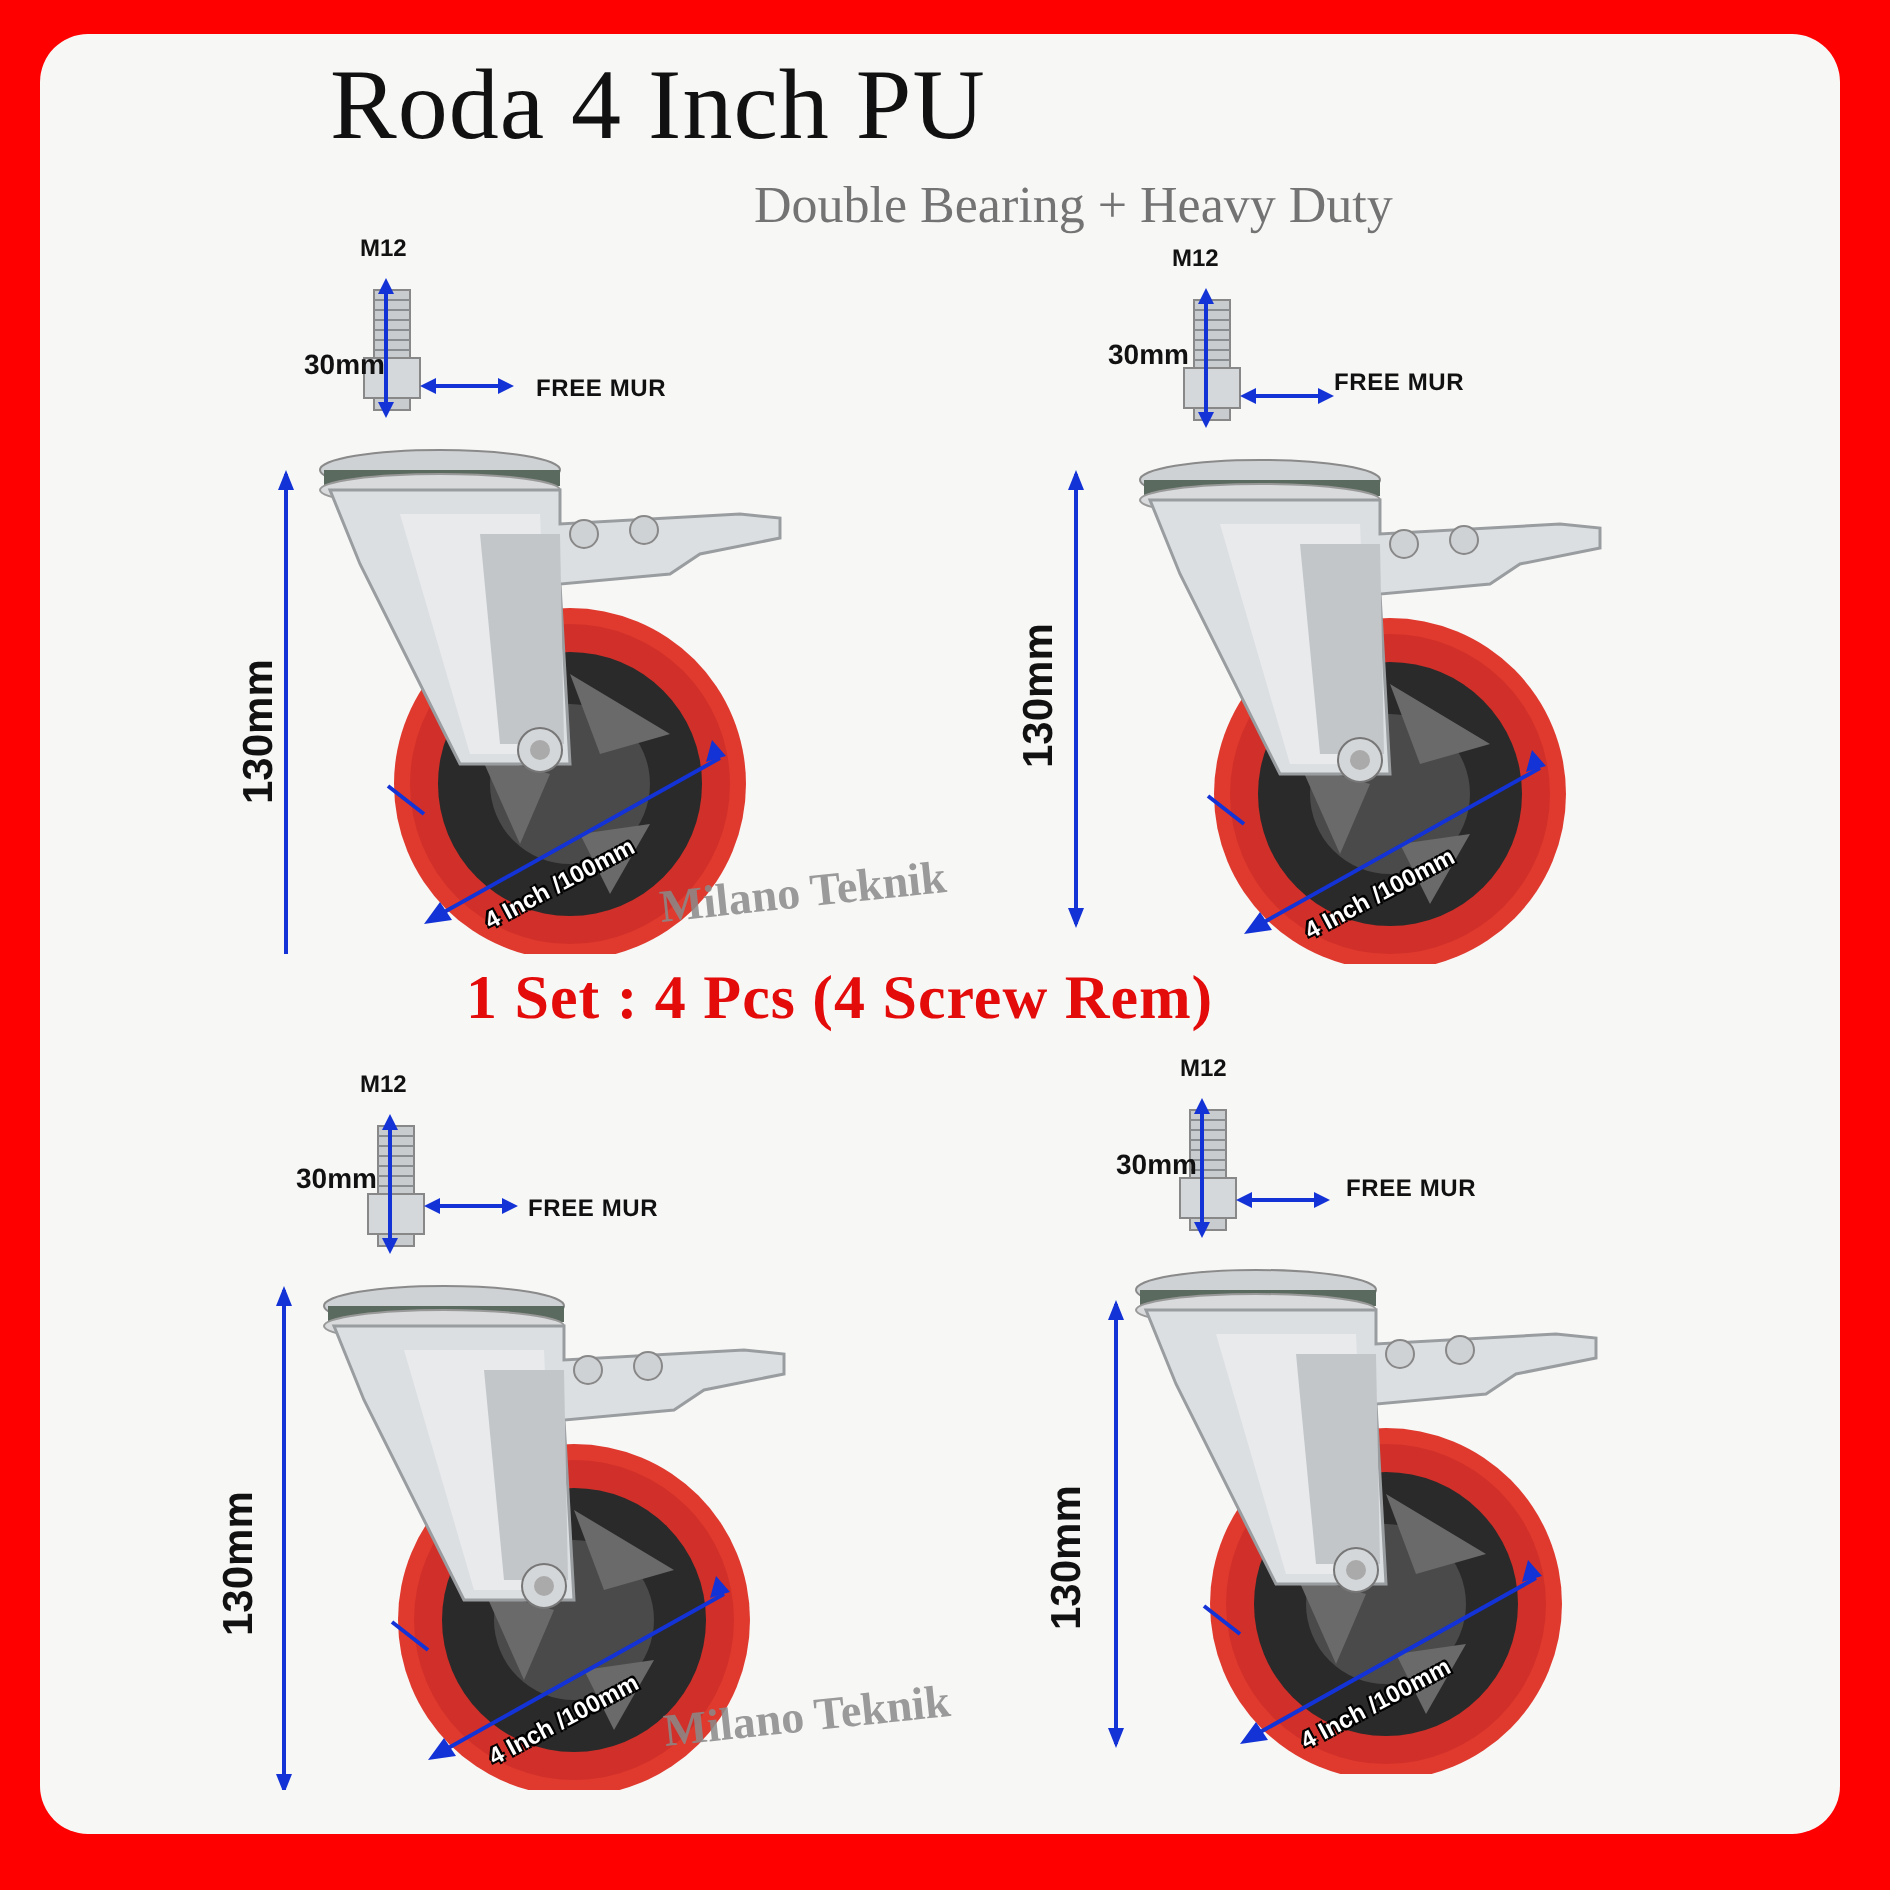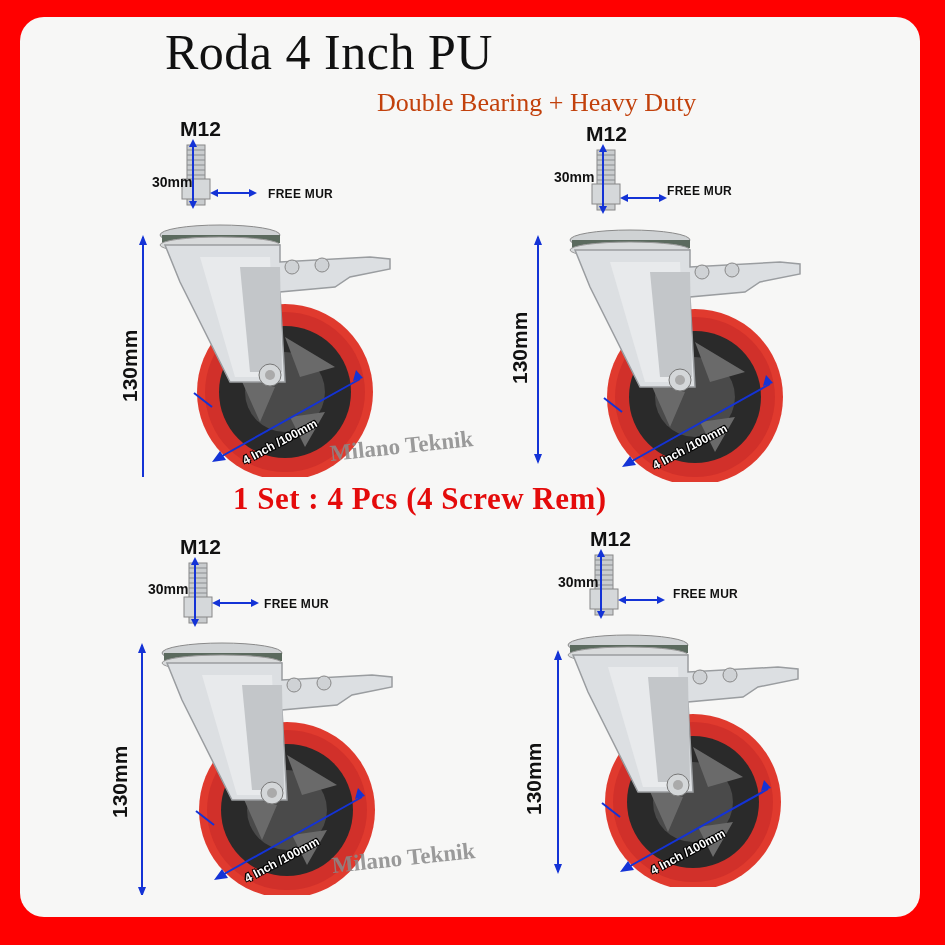--- a/index.html
+++ b/index.html
@@ -1,27 +1,27 @@
 <!DOCTYPE html>
 <html><head>
 <meta charset="utf-8">
 <style>
   html,body{margin:0;padding:0;}
   body{width:945px;height:945px;overflow:hidden;background:#ff0000;position:relative;font-family:"Liberation Sans",sans-serif;}
   .canvas{position:absolute;left:20px;top:17px;width:900px;height:900px;background:#f7f7f6;border-radius:24px;overflow:hidden;}
   .title{position:absolute;left:145px;top:6px;font-family:"Liberation Serif","DejaVu Serif",serif;font-size:50px;color:#111;letter-spacing:0.5px;white-space:nowrap;}
-  .subtitle{position:absolute;left:357px;top:71px;font-family:"Liberation Serif","DejaVu Serif",serif;font-size:26px;color:#c2410c;white-space:nowrap;}
+  .subtitle{position:absolute;left:357px;top:71px;font-family:"Liberation Serif","DejaVu Serif",serif;font-size:26px;color:#737373;white-space:nowrap;}
   .setline{position:absolute;left:213px;top:464px;font-family:"Liberation Serif","DejaVu Serif",serif;font-weight:bold;font-size:31px;color:#e40b0b;white-space:nowrap;letter-spacing:0.5px;text-align:right;}
   .watermark{position:absolute;font-family:"Liberation Serif","DejaVu Serif",serif;font-weight:bold;font-size:23px;color:#8a8a8a;white-space:nowrap;transform:rotate(-6deg);transform-origin:left center;opacity:0.85;}
   .wm1{left:310px;top:424px;}
   .wm2{left:312px;top:836px;}
   .caster{position:absolute;width:400px;height:360px;}
   .caster svg{position:absolute;left:0;top:0;}
   .lbl{position:absolute;font-weight:bold;color:#111;white-space:nowrap;}
-  .m12{font-size:21px;}
+  .m12{font-size:12px;}
   .mm30{font-size:14px;}
   .free{font-size:12px;letter-spacing:0.3px;text-align:right;}
   .h130{font-size:21px;transform:rotate(-90deg);transform-origin:left top;}
   .diam{font-size:12px;color:#fff;text-shadow:-1px -1px 0 #000,1px -1px 0 #000,-1px 1px 0 #000,1px 1px 0 #000;transform-origin:left top;}
 </style>
 </head>
 <body>
 
 <div class="canvas">
 

